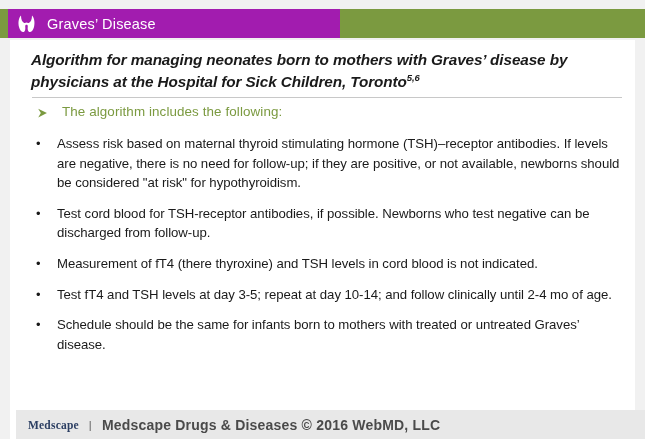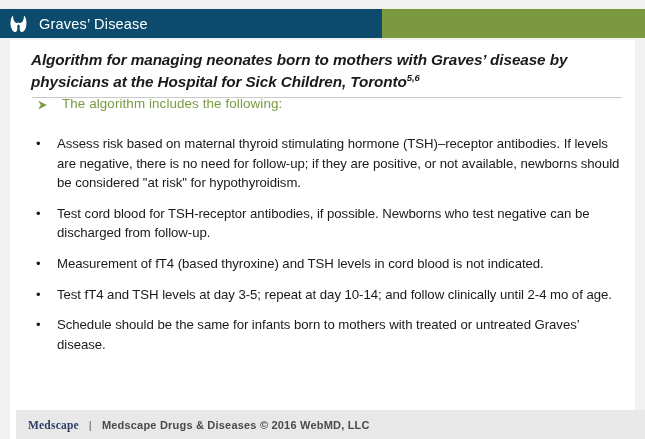--- a/index.html
+++ b/index.html
@@ -25,25 +25,25 @@
   .header-band {
     position: absolute;
     left: 0;
     top: 9px;
     width: 645px;
     height: 29px;
     background: #7b9a40;
   }
   .header-left {
     position: absolute;
-    left: 0;
+    left: 8px;
     top: 0;
-    width: 382px;
+    width: 332px;
     height: 29px;
-    background: #0c4a6e;
+    background: #a21caf;
     display: flex;
     align-items: center;
   }
   .thyroid-icon {
     margin-left: 10px;
     width: 17px;
     height: 18px;
     display: block;
     flex: none;
   }
@@ -91,21 +91,21 @@
     top: 57px;
     width: 590px;
     height: 1px;
     background: #c8c8c8;
   }
 
   
   .lead-row {
     position: absolute;
     left: 26px;
-    top: 56px;
+    top: 64px;
     display: flex;
     align-items: flex-start;
     text-align: right;
   }
   .arrow-icon {
     width: 14px;
     height: 14px;
     flex: none;
     margin-top: 2px;
   }
@@ -173,21 +173,21 @@
     color: #2c3f63;
     letter-spacing: 0.2px;
   }
   .footer-pipe {
     margin-left: 10px;
     color: #8d8d8d;
     font-size: 11px;
   }
   .footer-copy {
     margin-left: 10px;
-    font-size: 11px;
+    font-size: 14px;
     color: #4a4a4a;
     letter-spacing: 0.2px;
   }
   .footer-perm {
     position: absolute;
     left: 300px;
     font-size: 8.4px;
     color: #4a4a4a;
     letter-spacing: 0.2px;
   }
@@ -226,21 +226,21 @@
         <span class="bullet-text">Assess risk based on maternal thyroid stimulating hormone (TSH)–receptor antibodies. If levels are negative, there is no need for follow-up; if they are positive, or not available, newborns should be considered "at risk" for hypothyroidism.</span>
       </div>
 
       <div class="bullet-row">
         <span class="bullet-dot">•</span>
         <span class="bullet-text">Test cord blood for TSH-receptor antibodies, if possible. Newborns who test negative can be discharged from follow-up.</span>
       </div>
 
       <div class="bullet-row">
         <span class="bullet-dot">•</span>
-        <span class="bullet-text">Measurement of fT4 (based thyroxine) and TSH levels in cord blood is not indicated.</span>
+        <span class="bullet-text">Measurement of fT4 (there thyroxine) and TSH levels in cord blood is not indicated.</span>
       </div>
 
       <div class="bullet-row">
         <span class="bullet-dot">•</span>
         <span class="bullet-text">Test fT4 and TSH levels at day 3-5; repeat at day 10-14; and follow clinically until 2-4 mo of age.</span>
       </div>
 
       <div class="bullet-row">
         <span class="bullet-dot">•</span>
         <span class="bullet-text">Schedule should be the same for infants born to mothers with treated or untreated Graves’ disease.</span>

